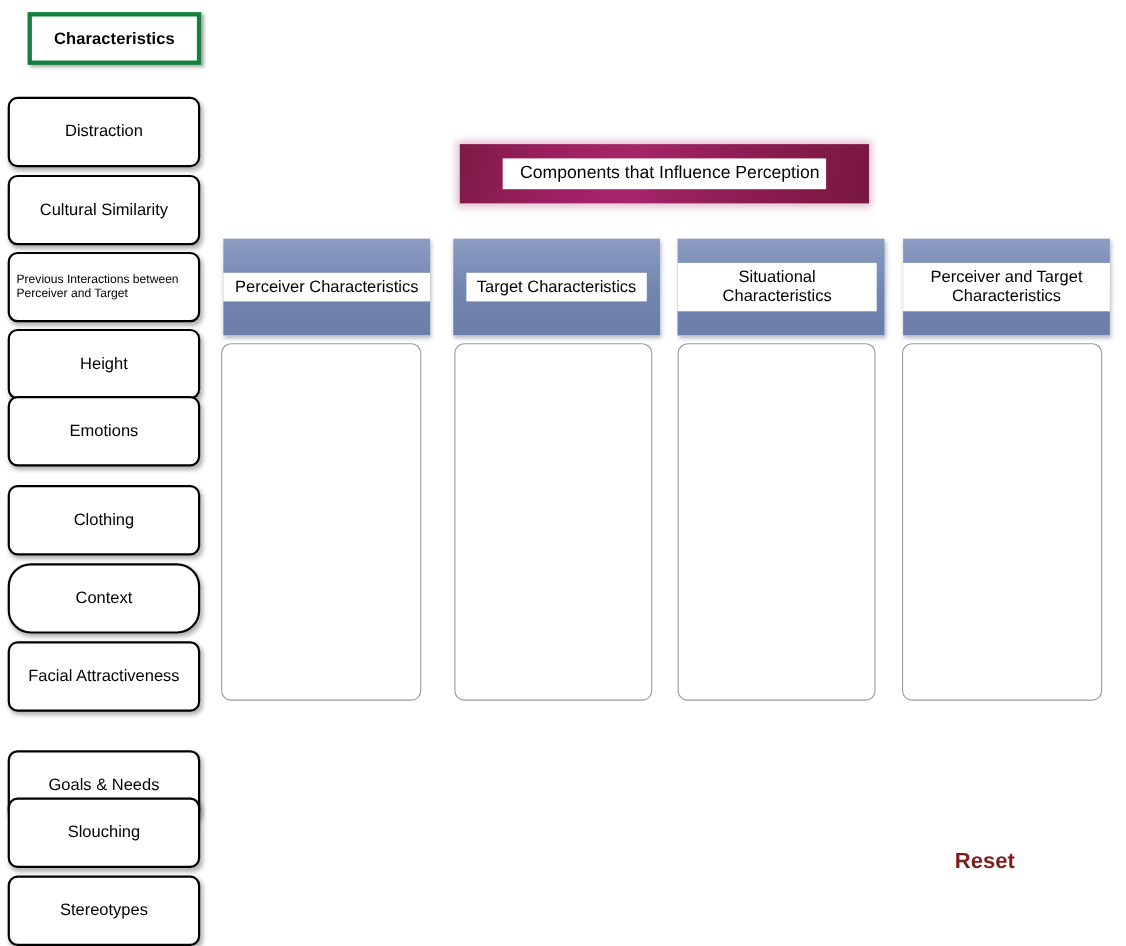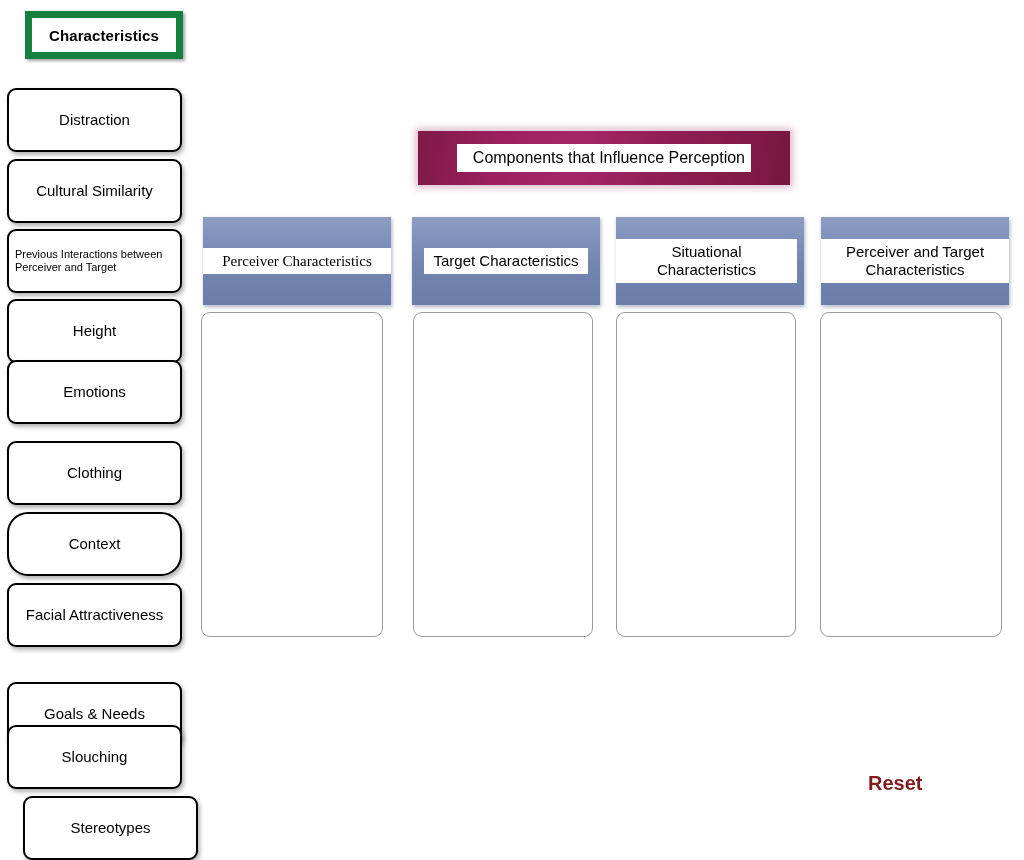--- a/index.html
+++ b/index.html
@@ -26,21 +26,21 @@
     width: 200px;
     height: 860px;
   }
   .char-header {
     position: absolute;
     left: 25px;
     top: 11px;
     width: 158px;
     height: 48px;
     background: #ffffff;
-    border: 7px solid #15803d;
+    border: 4px solid #15803d;
     border-radius: 0;
     box-shadow: 2px 2px 3px rgba(0,0,0,0.35);
     display: flex;
     align-items: center;
     justify-content: center;
     box-sizing: border-box;
   }
   .char-header-label {
     font-size: 15px;
     font-weight: bold;
@@ -195,35 +195,35 @@
       </div>
       <div class="char-card" style="top: 583px;">
         <span class="card-label">Facial Attractiveness</span>
       </div>
       <div class="char-card" style="top: 682px;">
         <span class="card-label">Goals &amp; Needs</span>
       </div>
       <div class="char-card" style="top: 725px;">
         <span class="card-label">Slouching</span>
       </div>
-      <div class="char-card" style="top: 796px; margin-left: 16px;">
+      <div class="char-card" style="top: 796px;">
         <span class="card-label">Stereotypes</span>
       </div>
     </div>
 
 </div>
 
 <div id="title-banner">
   <div id="title-inner">
     <span class="title-text">Components that Influence Perception</span>
   </div>
 </div>
 
 <div id="columns-root">
-    <div class="col-header" style="left: 203px; width: 188px; font-family: Liberation Serif, serif;">
+    <div class="col-header" style="left: 203px; width: 188px;">
       <div class="col-header-inner" style="margin-left: 0px; width: 188px;">
         <span class="col-title">Perceiver Characteristics</span>
       </div>
     </div>
     <div class="drop-zone" style="left: 201px; width: 182px;"></div>
     <div class="col-header" style="left: 412px; width: 188px;">
       <div class="col-header-inner" style="margin-left: 12px; width: 164px;">
         <span class="col-title">Target Characteristics</span>
       </div>
     </div>

